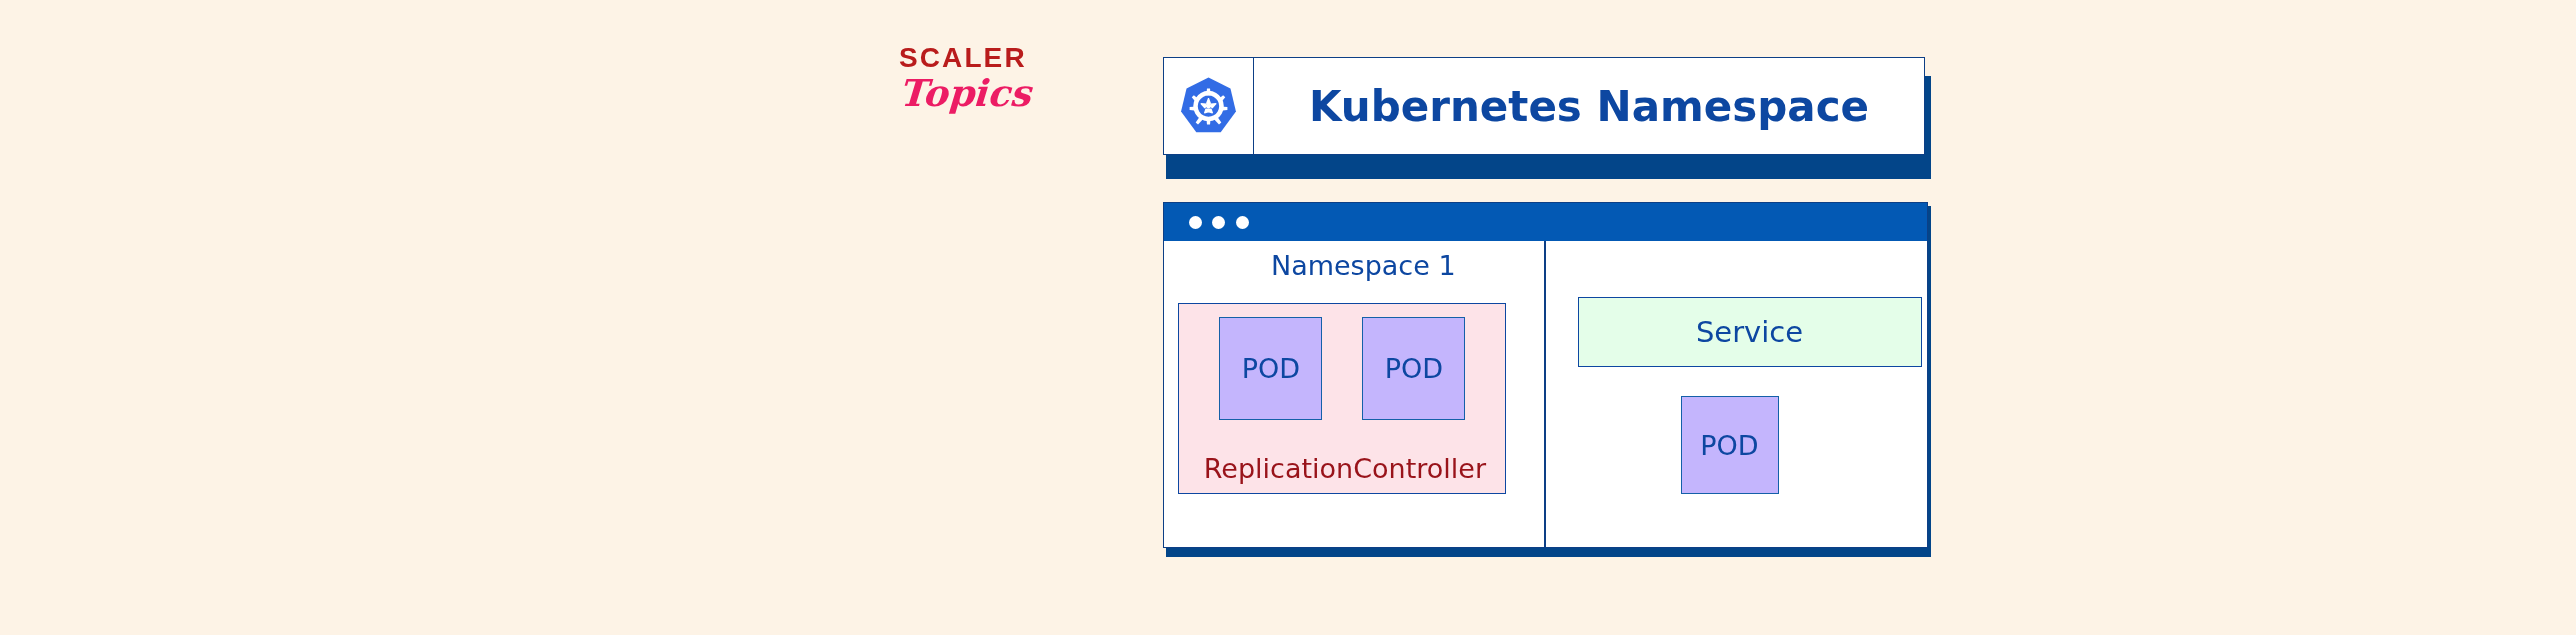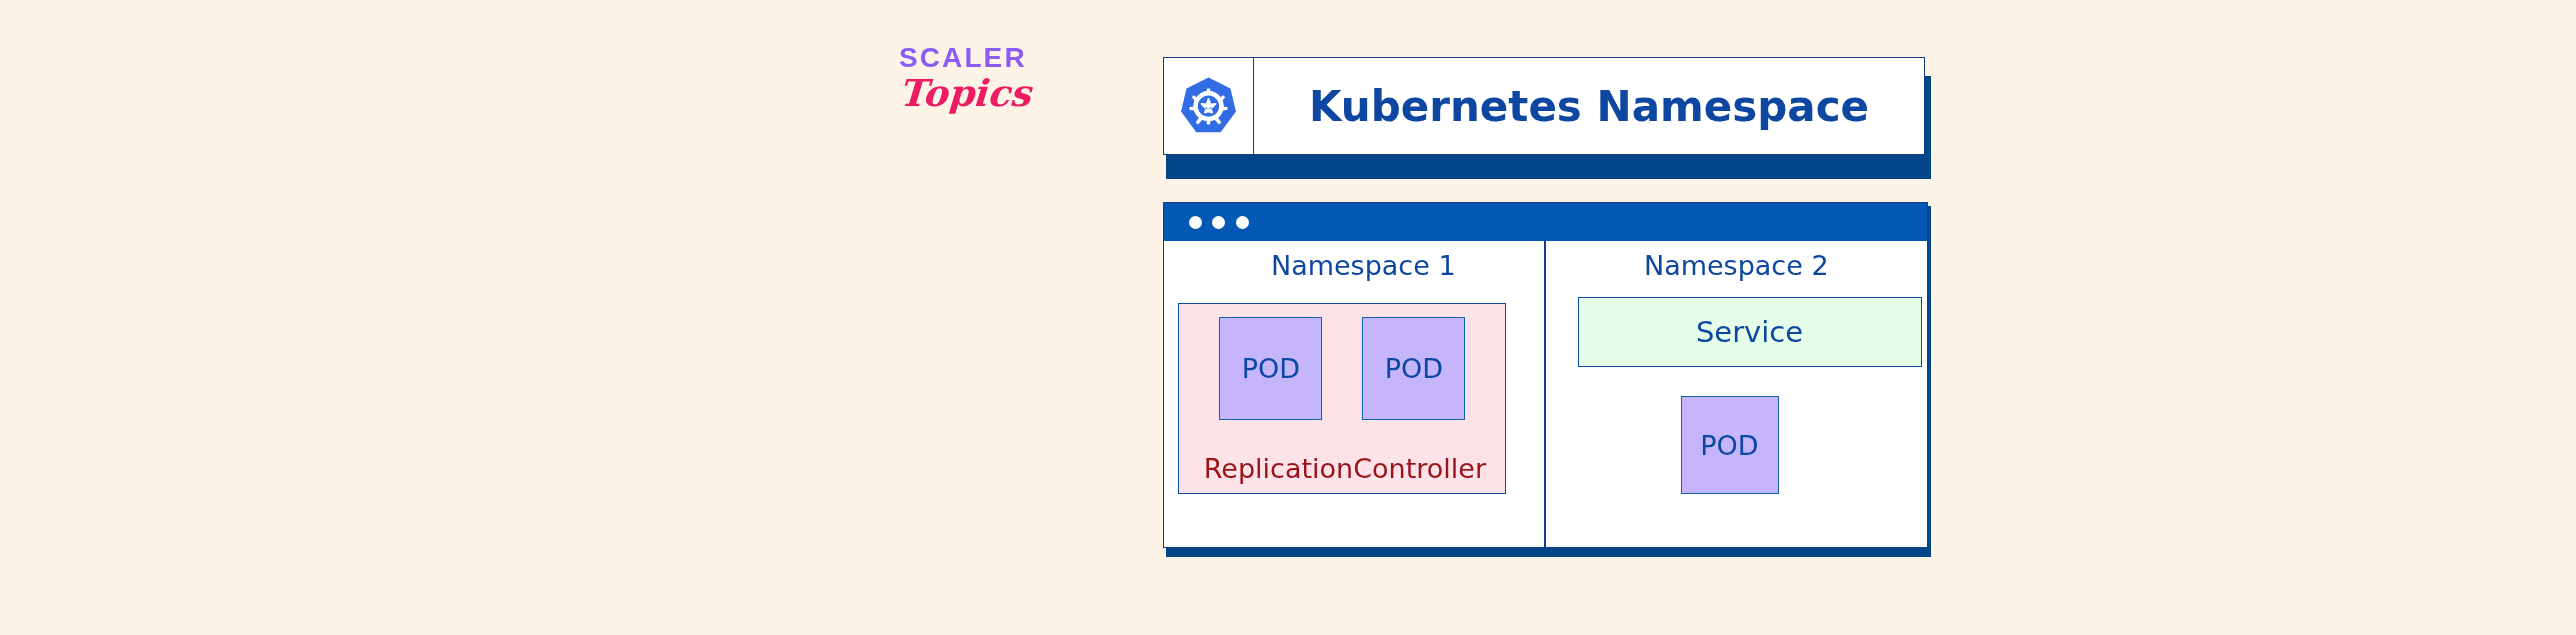--- a/index.html
+++ b/index.html
@@ -21,21 +21,21 @@
     left: 899px;
     top: 44px;
     width: 170px;
     height: 98px;
   }
   #brand-wordmark {
     font-family: "Liberation Sans", sans-serif;
     font-weight: bold;
     font-size: 28px;
     letter-spacing: 2.1px;
-    color: #8b5cf6;
+    color: #b91c1c;
     line-height: 1;
   }
   #brand-script {
     font-family: "DejaVu Serif", serif;
     font-style: italic;
     font-weight: bold;
     font-size: 37px;
     color: #ec1c64;
     line-height: 1;
     margin-top: 3.1px;
@@ -296,21 +296,20 @@
             </div>
             <div class="pod-box pod-box-sm">
               <span class="pod-label">POD</span>
             </div>
           </div>
           <div id="rc-caption">ReplicationController</div>
         </div>
       </div>
 
       <div class="ns-pane" id="ns-pane-2">
-        <div class="ns-pane-title">Namespace 2</div>
 
         <div id="service-box">
           <span id="service-label">Service</span>
         </div>
 
         <div id="ns2-pod" class="pod-box">
           <span class="pod-label">POD</span>
         </div>
       </div>
 

